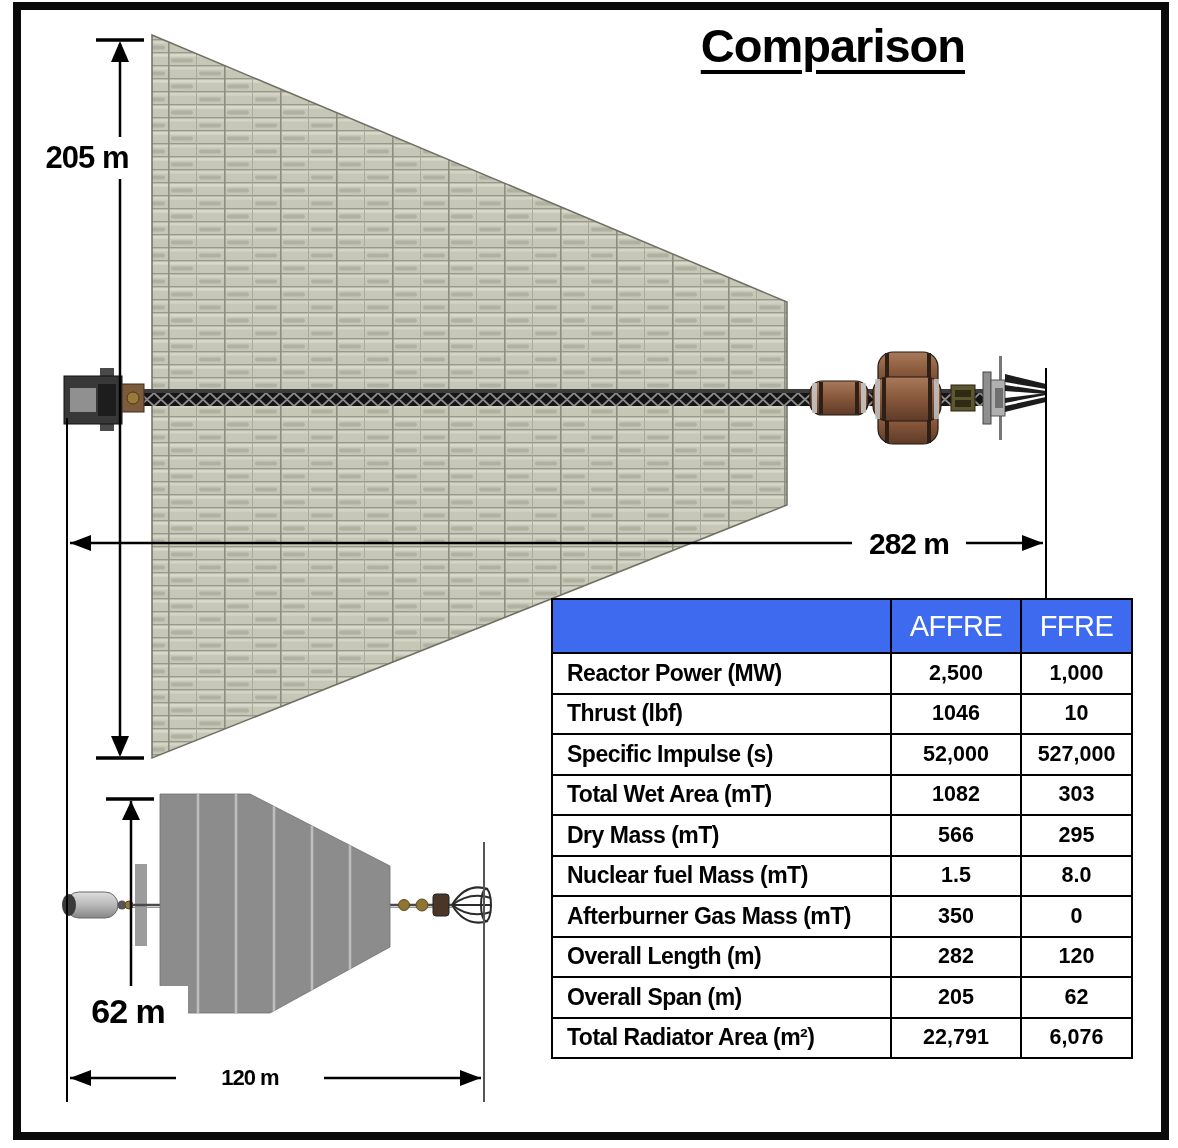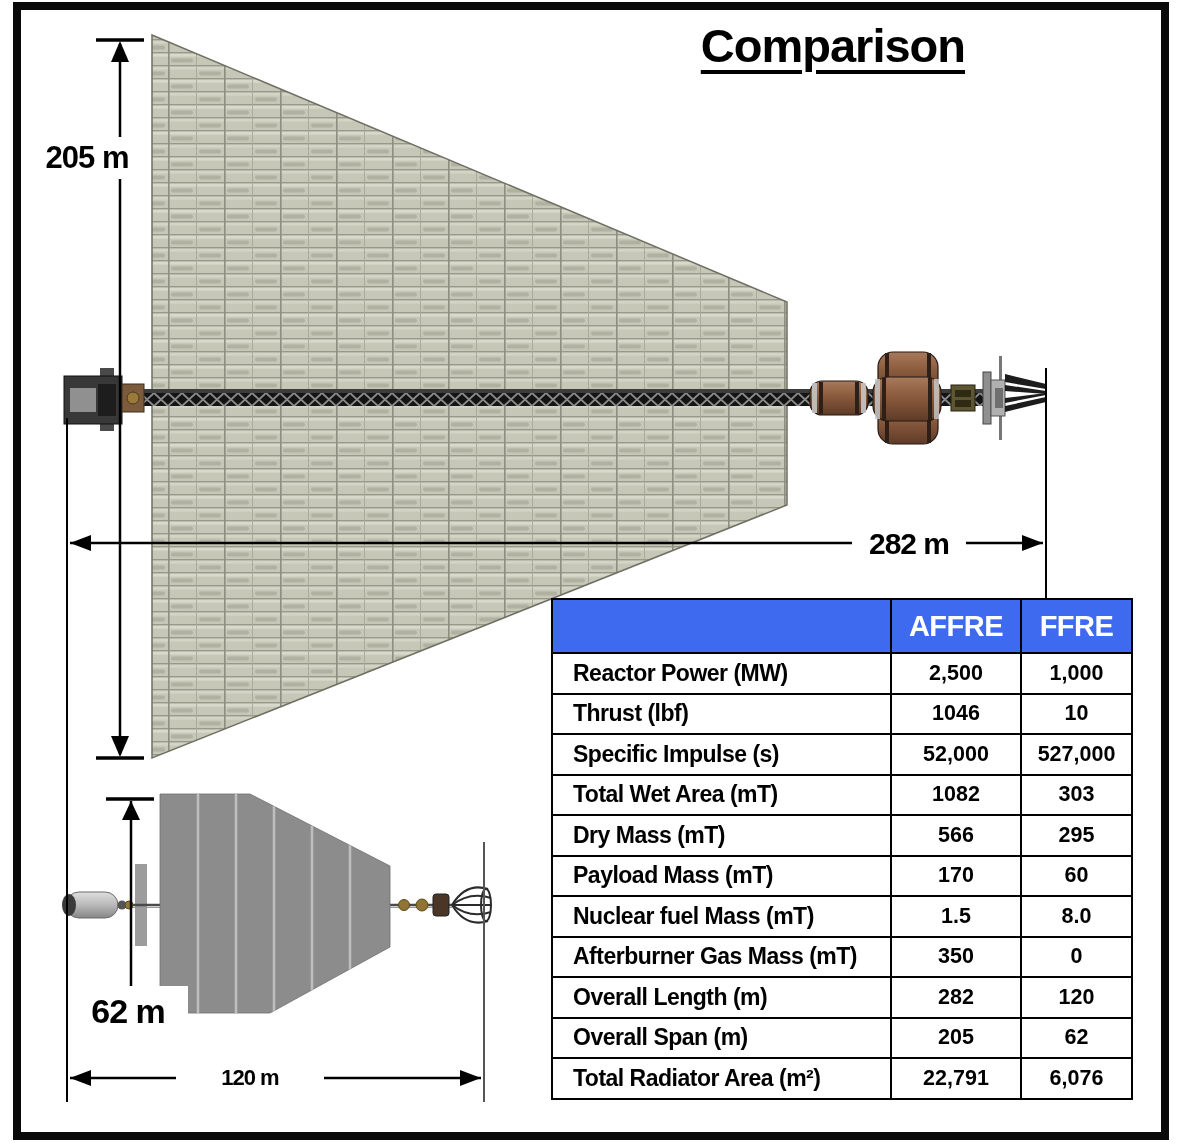--- a/index.html
+++ b/index.html
@@ -26,25 +26,25 @@
   .dim-205{left:36px;top:137px;width:102px;height:42px;font-size:31px;}
   .dim-282{left:852px;top:524px;width:114px;height:40px;font-size:30px;}
   .dim-62{left:68px;top:986px;width:120px;height:50px;font-size:34px;}
   .dim-120{left:176px;top:1056px;width:148px;height:44px;font-size:22px;}
   .cmp-table{
     position:absolute;left:551px;top:598px;width:580px;
     border-collapse:collapse;table-layout:fixed;background:#fff;
   }
   .cmp-table th,.cmp-table td{border:2.5px solid #000;padding:0;}
   .cmp-table thead th{
-    background:#3e6af0;color:#fff;font-size:29px;font-weight:bold;
+    background:#3e6af0;color:#fff;font-size:29px;font-weight:normal;
     height:52px;text-align:center;letter-spacing:-0.5px;
   }
   .cmp-table td{height:38.5px;font-weight:bold;}
-  .cmp-table td.lbl{font-size:23px;text-align:left;padding-left:20px;letter-spacing:-0.5px;border-radius:18px;}
+  .cmp-table td.lbl{font-size:23px;text-align:left;padding-left:14px;letter-spacing:-0.5px;border-radius:18px;}
   .cmp-table td.val{font-size:21.5px;text-align:center;}
 </style>
 </head>
 <body>
 
 <div class="stage">
 
   <svg class="scene" width="1178" height="1148" viewBox="0 0 1178 1148">
     <defs>
       <pattern id="radTex" width="56" height="26" patternUnits="userSpaceOnUse">
@@ -236,25 +236,20 @@
           <td class="lbl">Total Wet Area (mT)</td>
           <td class="val">1082</td>
           <td class="val">303</td>
         </tr>
         <tr>
           <td class="lbl">Dry Mass (mT)</td>
           <td class="val">566</td>
           <td class="val">295</td>
         </tr>
         <tr>
-          <td class="lbl">Payload Mass (mT)</td>
-          <td class="val">170</td>
-          <td class="val">60</td>
-        </tr>
-        <tr>
           <td class="lbl">Nuclear fuel Mass (mT)</td>
           <td class="val">1.5</td>
           <td class="val">8.0</td>
         </tr>
         <tr>
           <td class="lbl">Afterburner Gas Mass (mT)</td>
           <td class="val">350</td>
           <td class="val">0</td>
         </tr>
         <tr>

